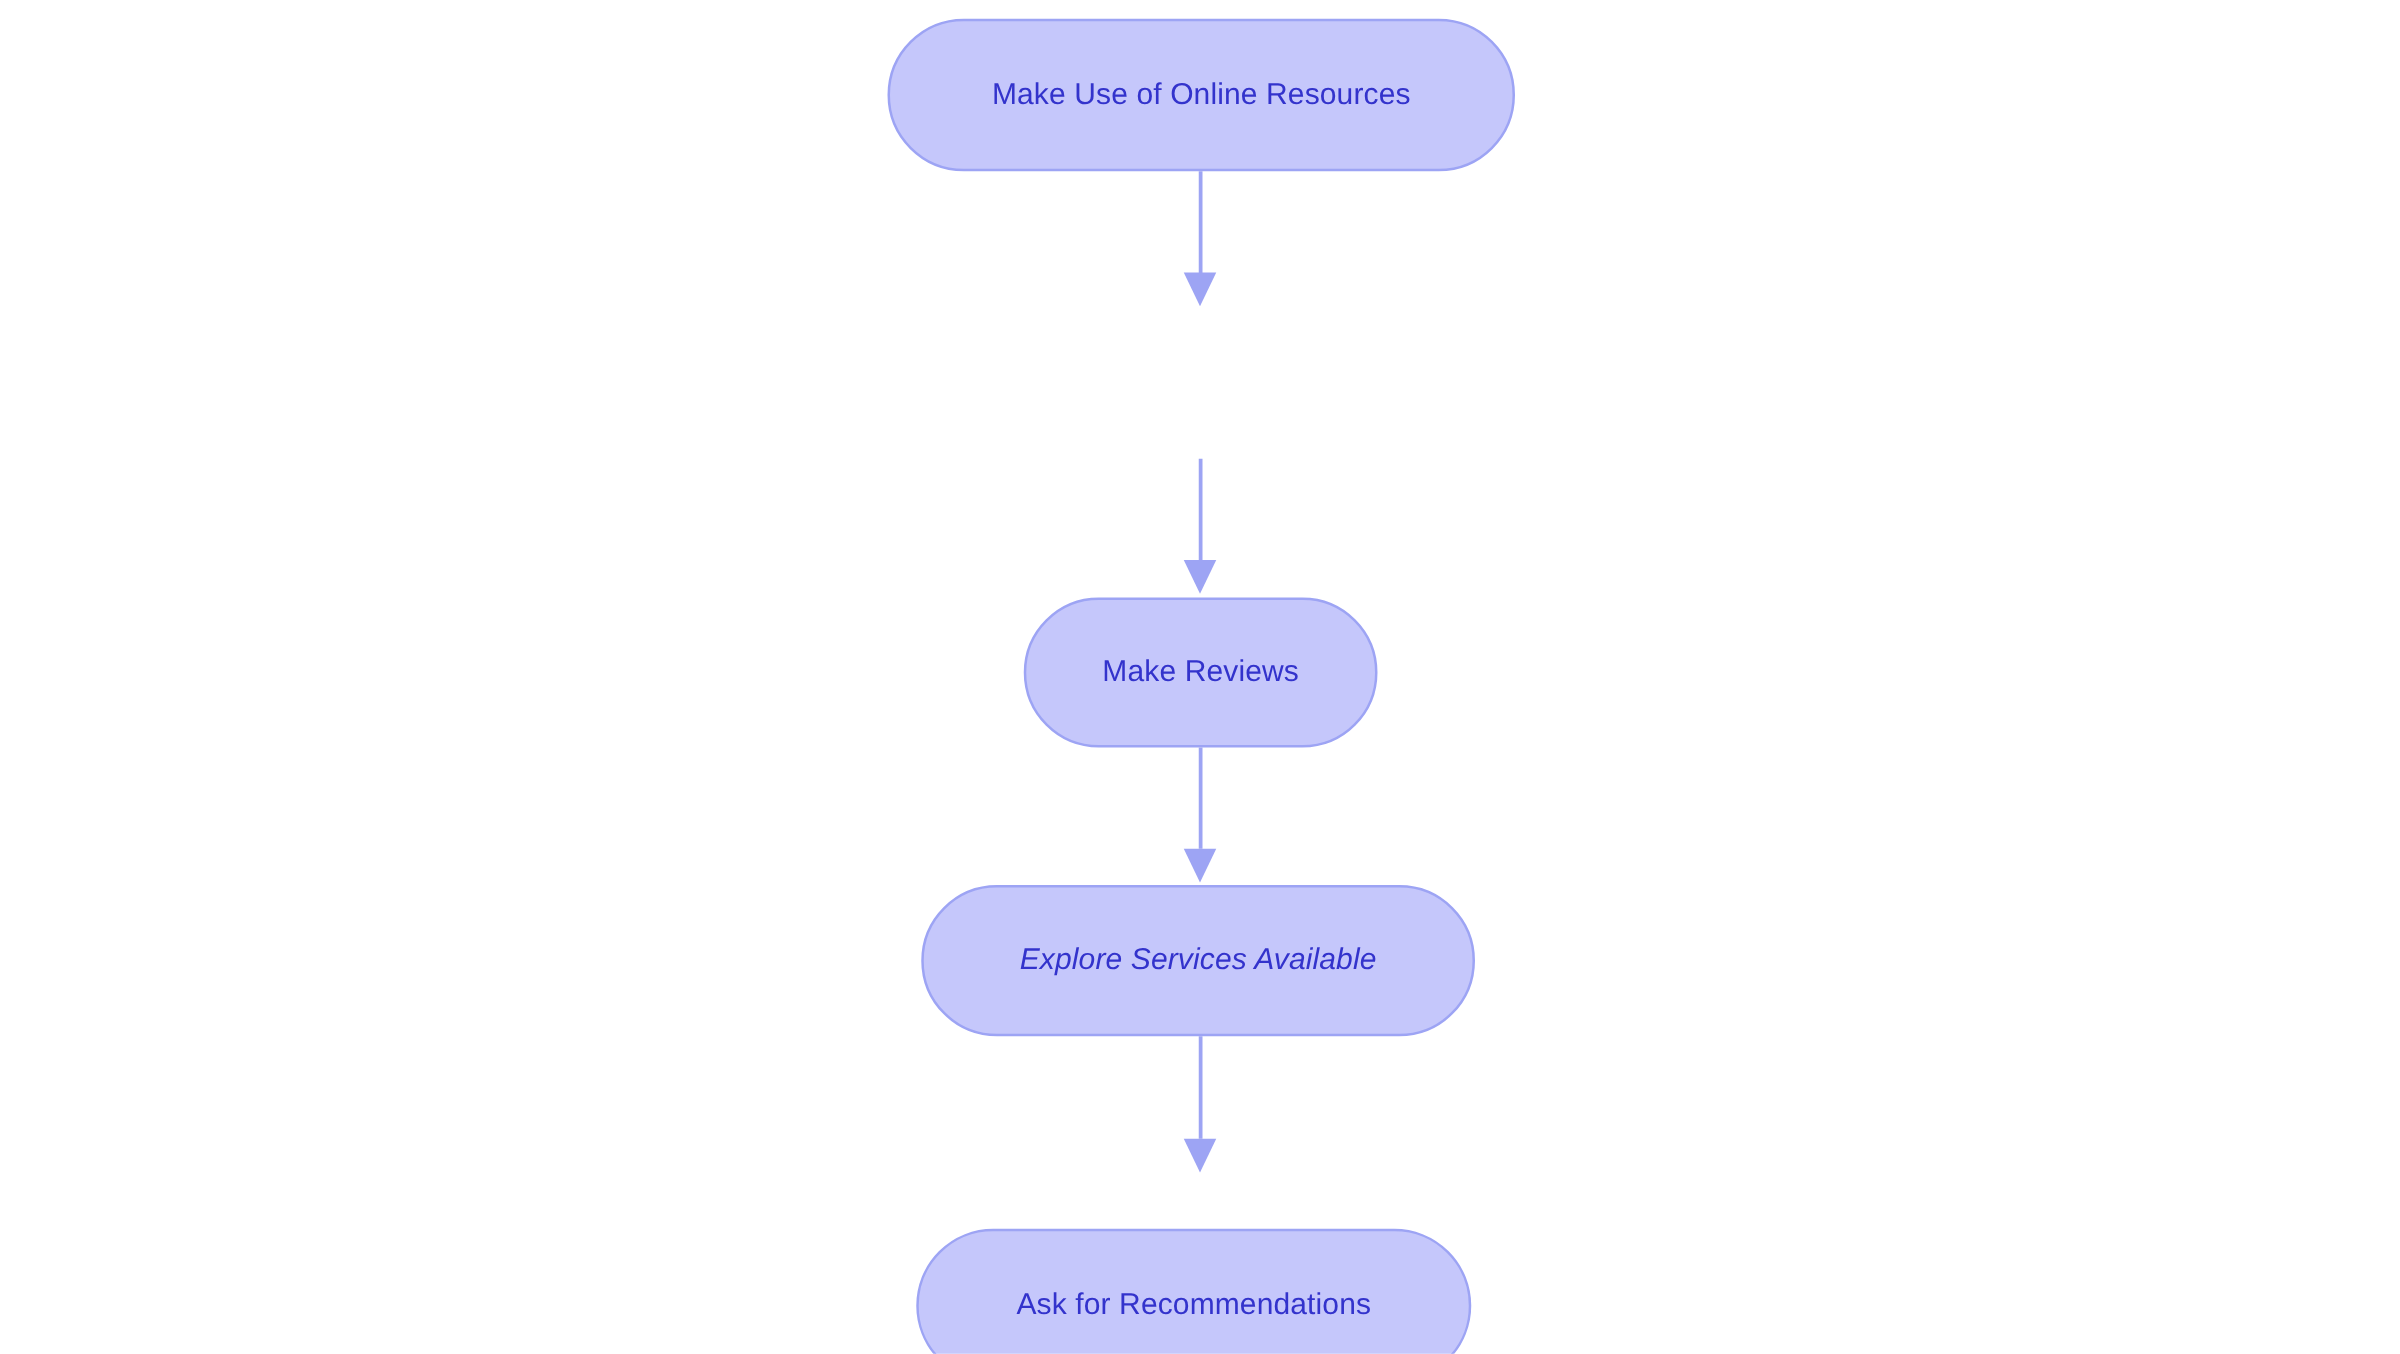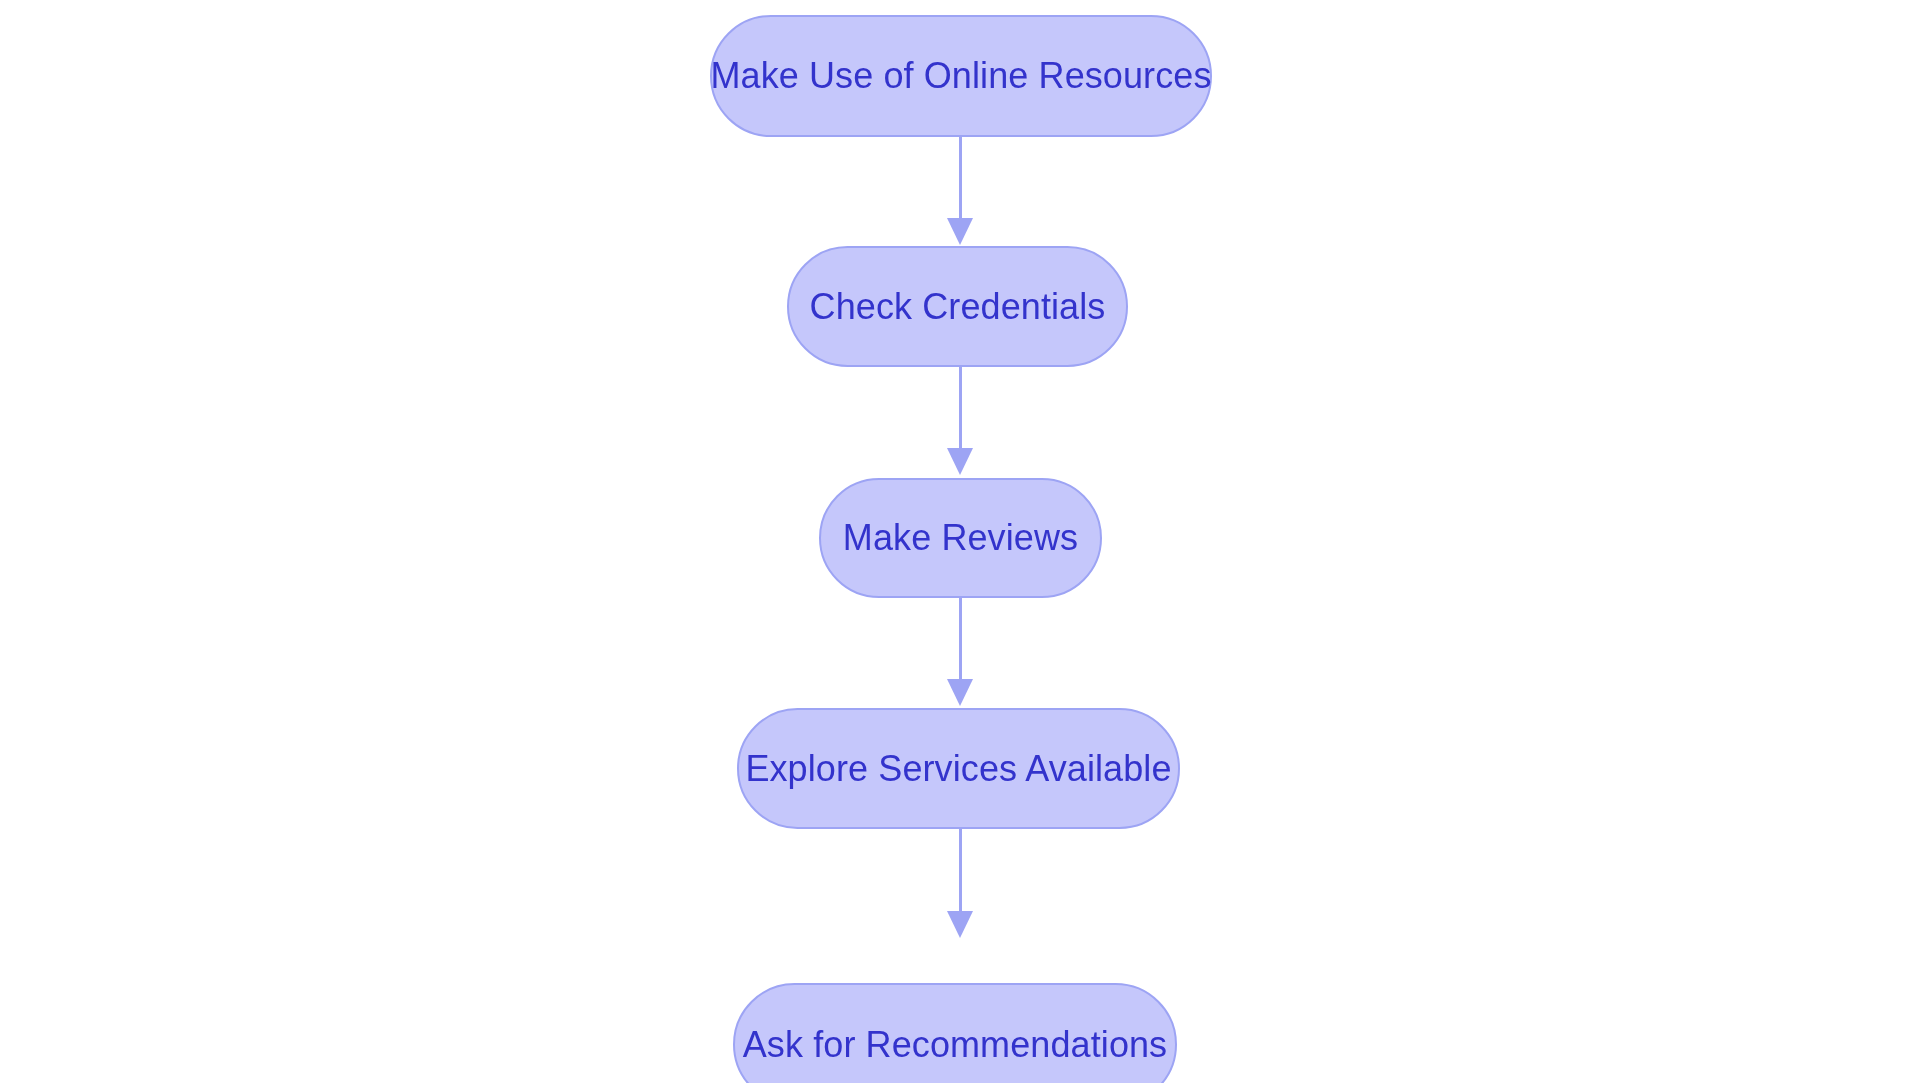--- a/index.html
+++ b/index.html
@@ -28,32 +28,32 @@
     border: 2px solid #9DA4F4;
     display: flex;
     align-items: center;
     justify-content: center;
     text-align: center;
   }
 
   .node-label {
     color: #3333CC;
     font-family: "Liberation Sans", "DejaVu Sans", sans-serif;
-    font-size: 36px;
+    font-size: 24px;
     font-weight: 400;
     letter-spacing: 0.1px;
     line-height: 1.1;
     white-space: nowrap;
   }
 
   
   .node-1 { left: 710px; top: 15px;  width: 502px; height: 122px; border-radius: 61px; }
   .node-2 { left: 787px; top: 246px; width: 341px; height: 121px; border-radius: 61px; }
   .node-3 { left: 819px; top: 478px; width: 283px; height: 120px; border-radius: 60px; }
-  .node-4 { left: 737px; top: 708px; width: 443px; height: 121px; border-radius: 61px; }
+  .node-4 { left: 737px; top: 708px; width: 443px; height: 121px; border-radius: 61px; font-style: italic; }
   .node-5 { left: 733px; top: 983px; width: 444px; height: 123px; border-radius: 62px; }
 
   
   .connector {
     position: absolute;
     left: 0;
     top: 0;
   }
   .connector-line {
     position: absolute;
@@ -87,23 +87,20 @@
 
   <div class="node node-1">
     <span class="node-label">Make Use of Online Resources</span>
   </div>
 
   <div class="connector">
     <div class="connector-line conn-1-line"></div>
     <div class="connector-head conn-1-head"></div>
   </div>
 
-  <div class="node node-2">
-    <span class="node-label">Check Credentials</span>
-  </div>
 
   <div class="connector">
     <div class="connector-line conn-2-line"></div>
     <div class="connector-head conn-2-head"></div>
   </div>
 
   <div class="node node-3">
     <span class="node-label">Make Reviews</span>
   </div>
 

